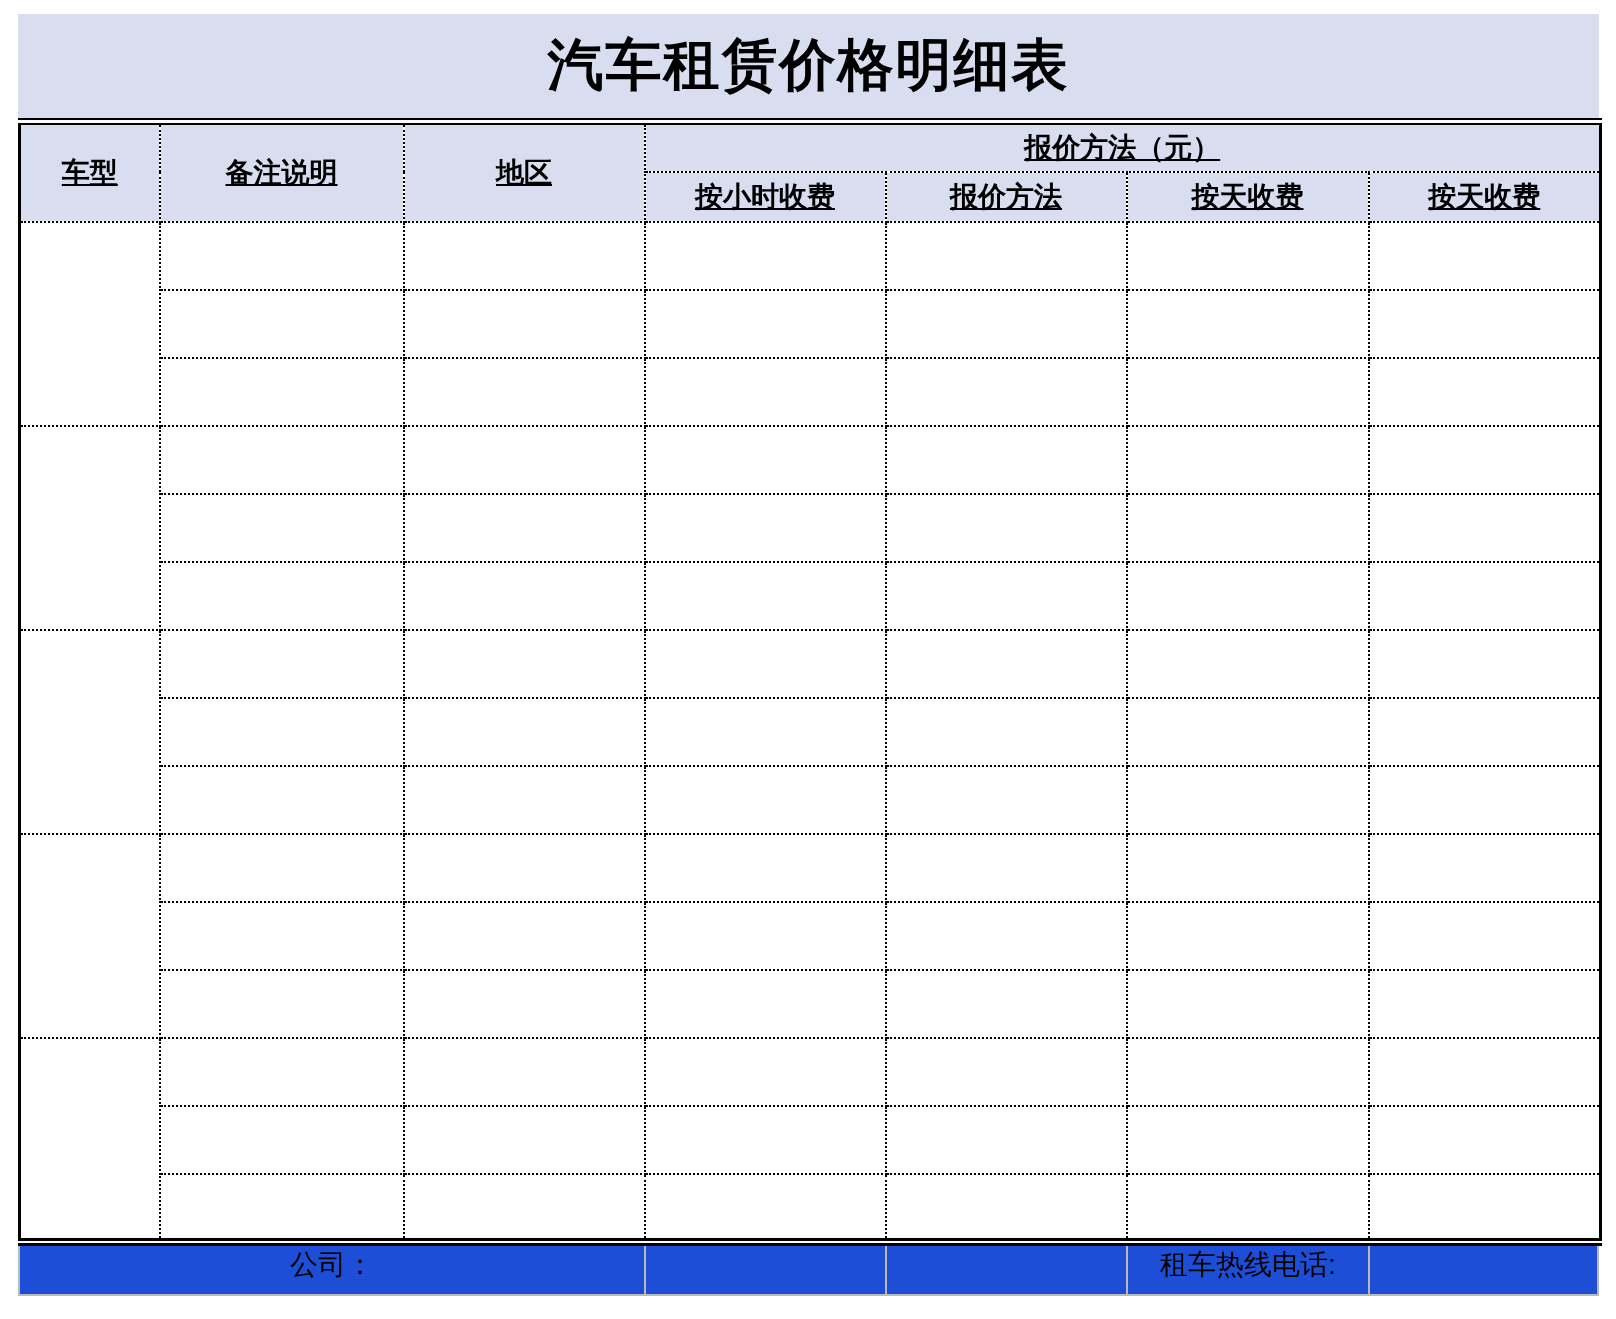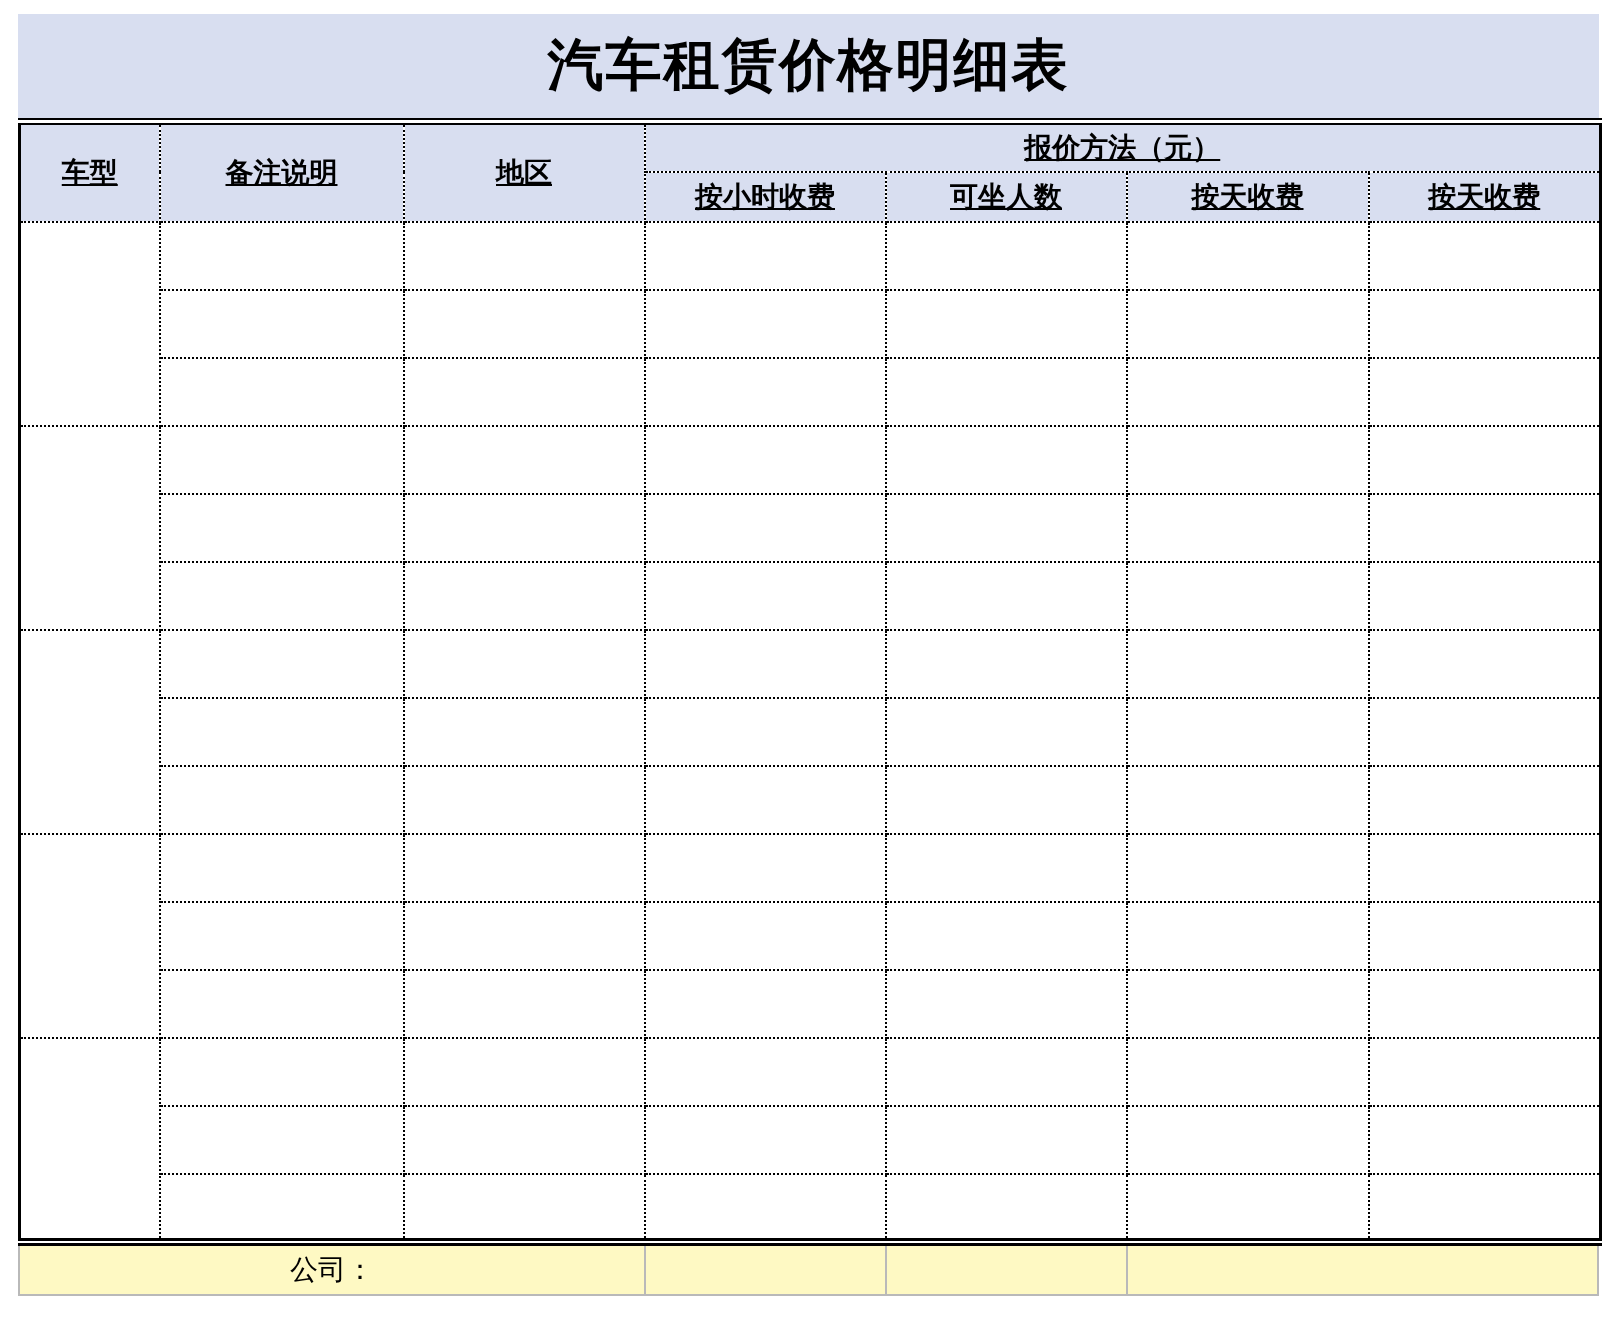--- a/index.html
+++ b/index.html
@@ -66,25 +66,24 @@
     box-sizing: border-box;
     border-left: 2px solid #b9b9b9;
     border-right: 2px solid #b9b9b9;
     border-bottom: 2px solid #b9b9b9;
     background: #ffffff;
   }
   .footer-cell {
     box-sizing: border-box;
     border-right: 2px solid #b9b9b9;
     display: flex;
-    align-items: center;
     justify-content: center;
     font-size: 28px;
     color: #000000;
-    background: #fef9c3;
+    background: #1d4ed8;
   }
   .footer-cell:last-child { border-right: none; }
   .fc-company  { width: 626px; }
   .fc-a        { width: 241px; }
   .fc-b        { width: 241px; }
   .fc-hotline  { width: 242px; }
   .fc-c        { flex: 1; }
 </style>
 </head>
 <body>
@@ -107,21 +106,21 @@
     </colgroup>
     <thead>
       <tr>
         <th rowspan="2">车型</th>
         <th rowspan="2">备注说明</th>
         <th rowspan="2">地区</th>
         <th colspan="4">报价方法（元）</th>
       </tr>
       <tr>
         <th>按小时收费</th>
-        <th>可坐人数</th>
+        <th>报价方法</th>
         <th>按天收费</th>
         <th>按天收费</th>
       </tr>
     </thead>
     <tbody>
         <tr>
           <td rowspan="3"></td>
           <td></td>
           <td></td>
           <td></td>
@@ -248,16 +247,20 @@
       </tbody>
   </table>
 
   <div class="footer-row">
     <div class="footer-cell fc-company">
       <span>公司：</span>
       <span></span>
     </div>
     <div class="footer-cell fc-a"></div>
     <div class="footer-cell fc-b"></div>
+    <div class="footer-cell fc-hotline">
+      <span>租车热线电话:</span>
+      <span></span>
+    </div>
     <div class="footer-cell fc-c"></div>
   </div>
 
 </div>
 
 </body></html>

